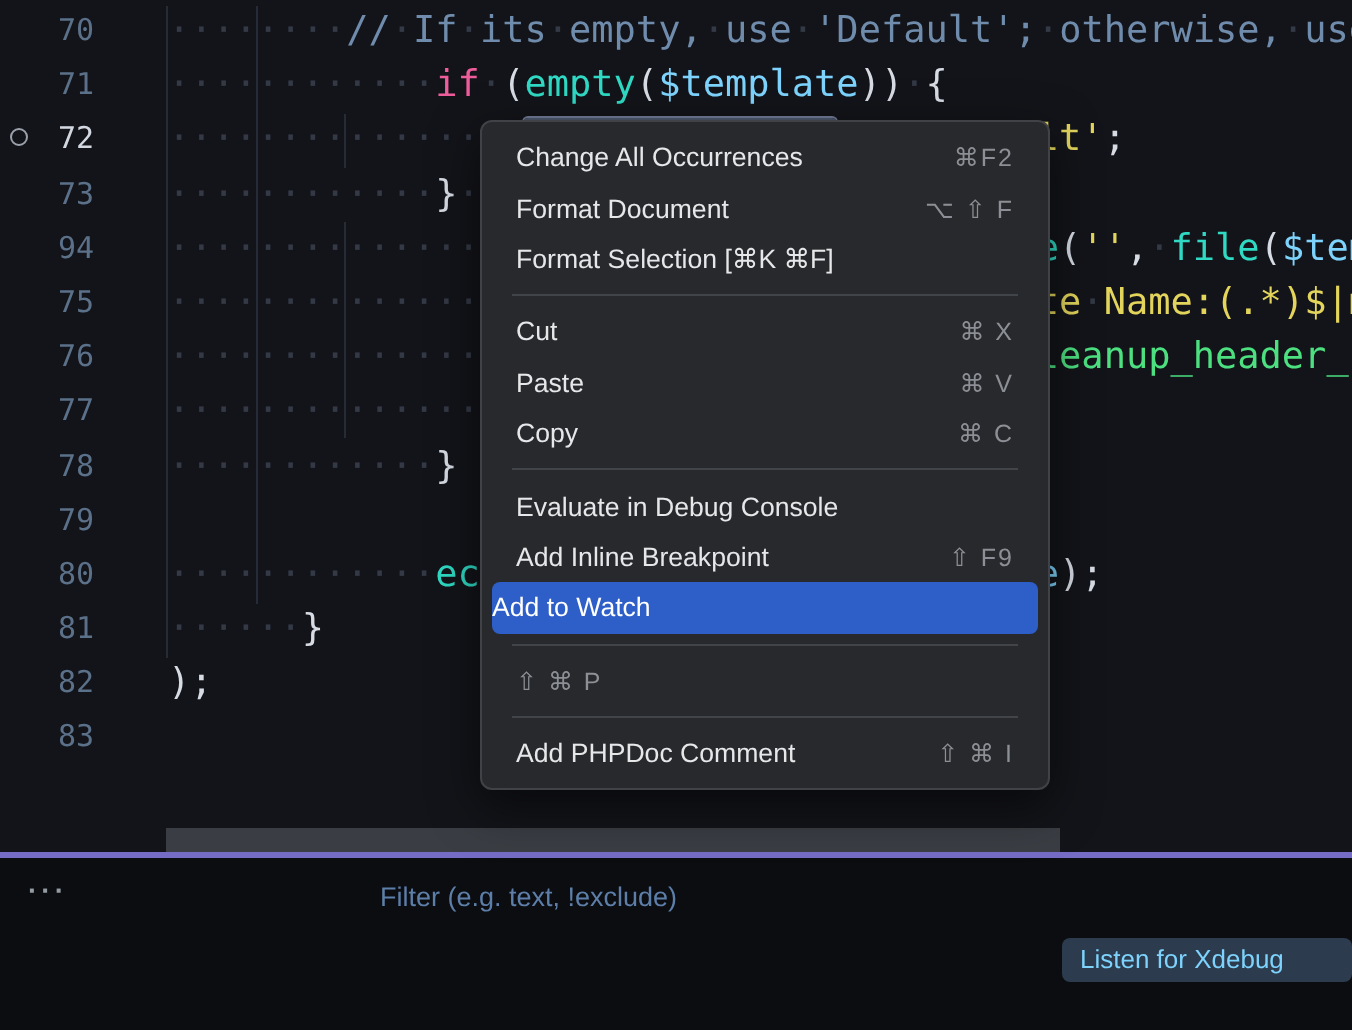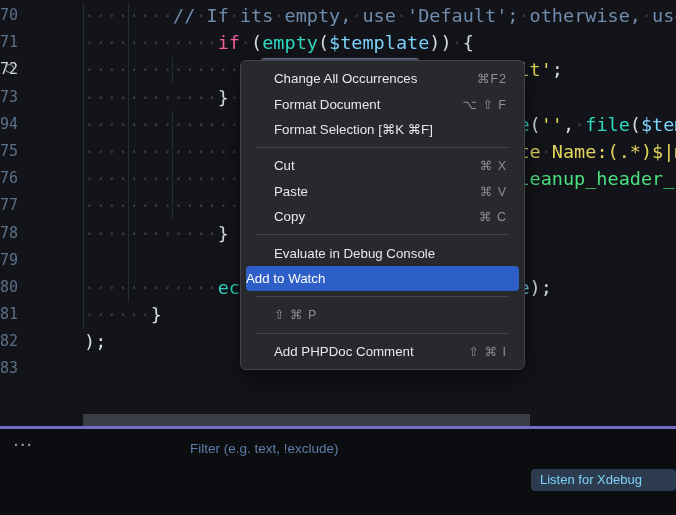--- a/index.html
+++ b/index.html
@@ -3,21 +3,21 @@
 <meta charset="utf-8">
 <style>
   * { margin:0; padding:0; box-sizing:border-box; }
   html,body { width:676px; height:515px; overflow:hidden; background:#0b0d11; }
   body { font-family:"Liberation Sans", sans-serif; position:relative; }
 
   
   .editor { position:absolute; left:0; top:0; width:676px; height:427px;
             background:#131419; overflow:hidden; }
   .gutter { position:absolute; left:0; top:2px; width:50px; }
-  .gutter .num { height:27.2px; line-height:27.2px; text-align:left; padding-right:3px;
+  .gutter .num { height:27.2px; line-height:27.2px; text-align:right; padding-right:3px;
                  font-family:"DejaVu Sans Mono", monospace; font-size:15px; color:#5b7089; }
   .gutter .num.current { color:#d3d8e0; }
   .bp-ring { position:absolute; left:5px; top:64px; width:9px; height:9px; border-radius:50%;
              border:1.5px solid #9ba1ab; }
   .guides { position:absolute; left:0; top:0; }
   .guide { position:absolute; width:1px; background:#262c37; }
   .code { position:absolute; left:0; top:2px; width:676px; }
   .code .line { height:27.2px; line-height:27.2px; padding-left:84px; white-space:pre;
                 font-family:"DejaVu Sans Mono", monospace; font-size:18.5px; color:#d6dbe4; }
   .tok-ws  { color:#333945; }
@@ -28,21 +28,21 @@
   .tok-str { color:#e3d55c; }
   .tok-var { color:#7dd3fc; }
   .tok-pun { color:#d6dbe4; }
   .tok-sel { background:#4e586d; box-shadow:0 0 0 1px #707b96; border-radius:2px; }
 
   
   .menu { position:absolute; left:240px; top:60px; width:285px; background:#28292c;
           border:1px solid #414247; border-radius:6px; padding:5px 0;
           box-shadow:0 8px 24px rgba(0,0,0,.55); z-index:10; }
   .menu-item { height:25.4px; display:flex; align-items:center; justify-content:space-between;
-               padding:0 17px; cursor:default;margin-left:16px; }
+               padding:0 17px; cursor:default; }
   .menu-item .lbl { color:#e6e7e9; font-size:13.3px; white-space:nowrap; }
   .menu-item .sc  { color:#8c8f95; font-size:12.5px; letter-spacing:1px; white-space:nowrap; }
   .menu-item.hl { margin:0 5px; padding:0 0; border-radius:4px; background:#2e5ec7; }
   .menu-item.hl .lbl { color:#ffffff; }
   .menu-sep { height:1px; background:#414449; margin:5px 15px; }
 
   
   .hscrollbar { position:absolute; left:83px; top:414px; width:447px; height:12px;
                 background:#3a3d43; }
   .purple-line { position:absolute; left:0; top:426px; width:676px; height:3px; background:#756cc6; }
@@ -125,20 +125,24 @@
       <span class="sc">⌘ V</span>
     </div>
     <div class="menu-item">
       <span class="lbl">Copy</span>
       <span class="sc">⌘ C</span>
     </div>
     <div class="menu-sep"></div>
     <div class="menu-item">
       <span class="lbl">Evaluate in Debug Console</span>
     </div>
+    <div class="menu-item">
+      <span class="lbl">Add Inline Breakpoint</span>
+      <span class="sc">⇧ F9</span>
+    </div>
     <div class="menu-item hl">
       <span class="lbl">Add to Watch</span>
     </div>
     <div class="menu-sep"></div>
     <div class="menu-item">
       <span class="sc">⇧ ⌘ P</span>
     </div>
     <div class="menu-sep"></div>
     <div class="menu-item">
       <span class="lbl">Add PHPDoc Comment</span>

